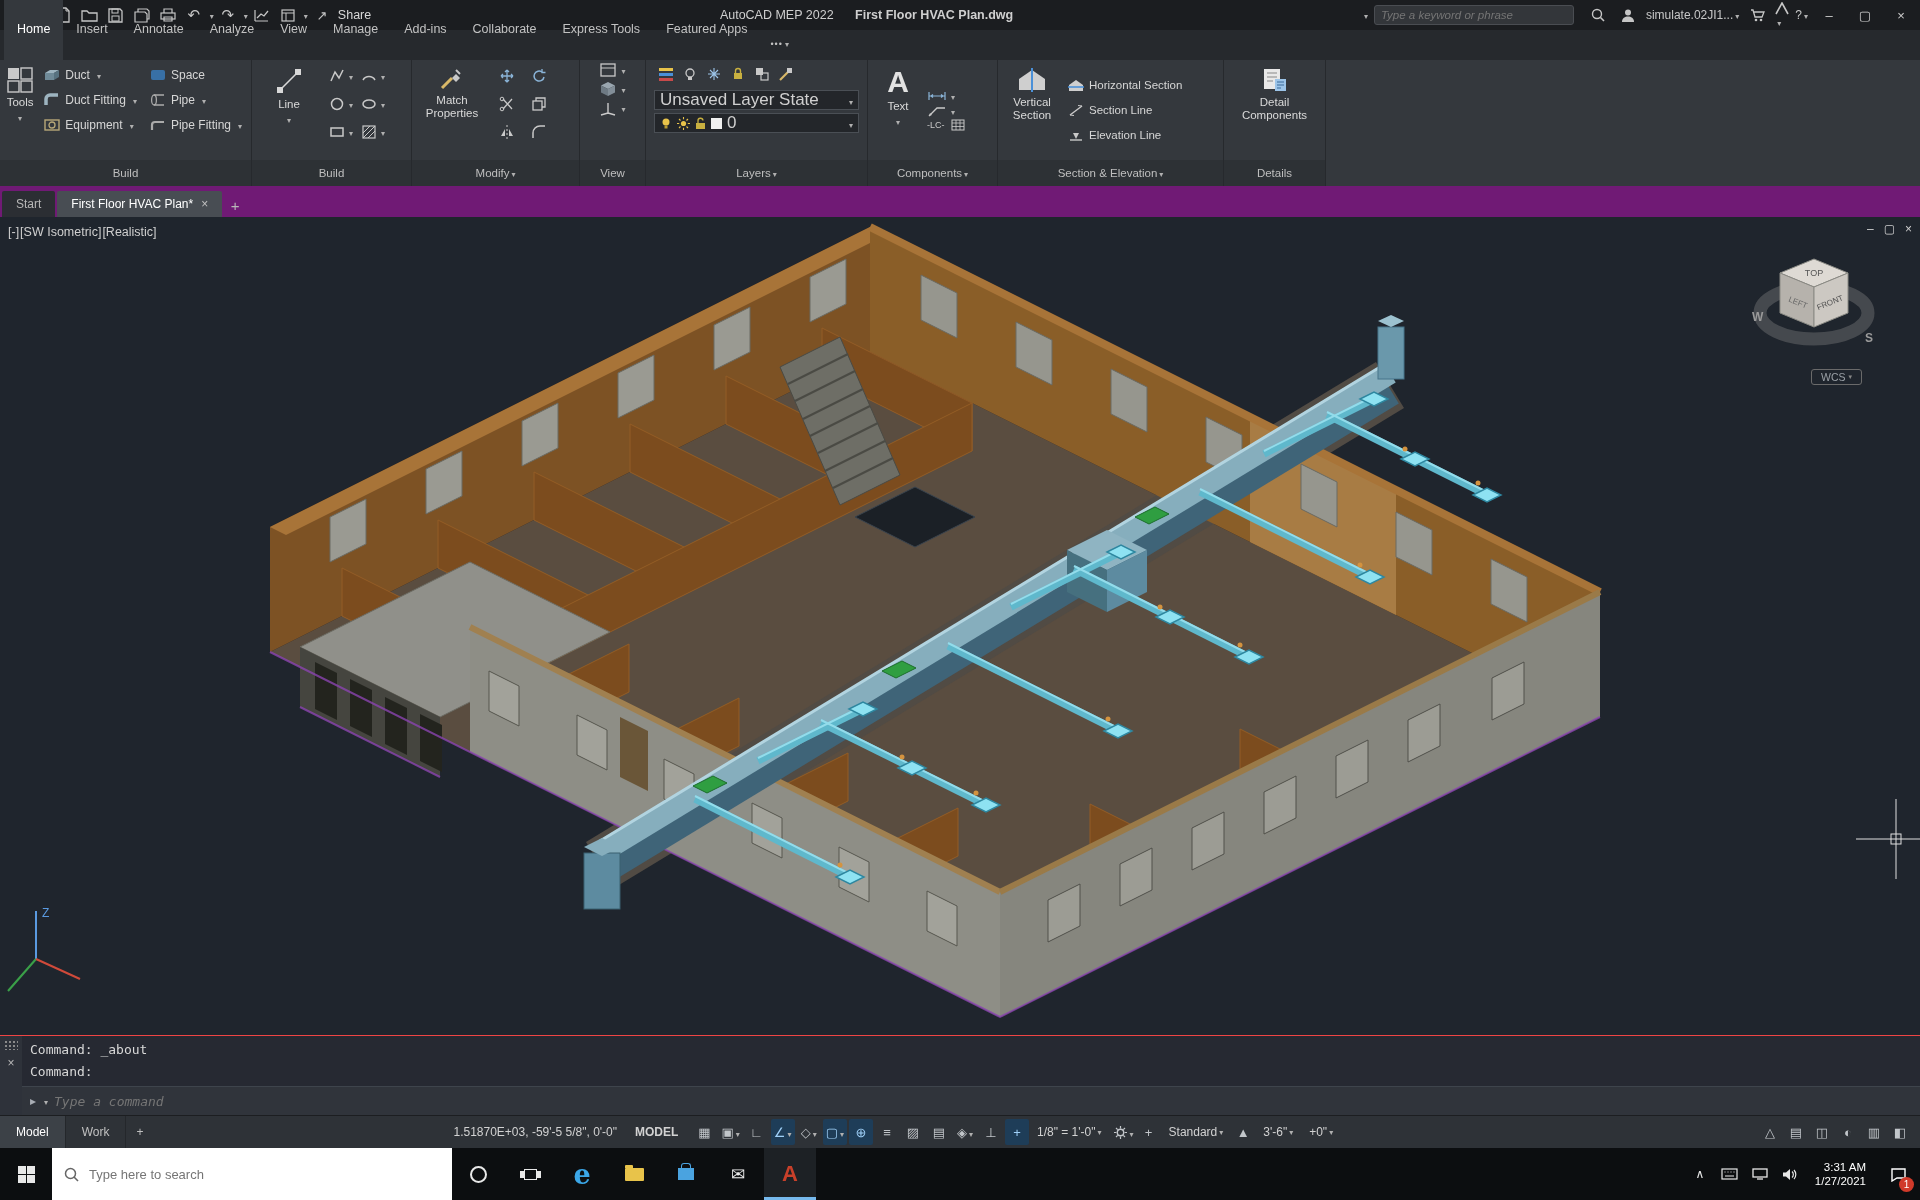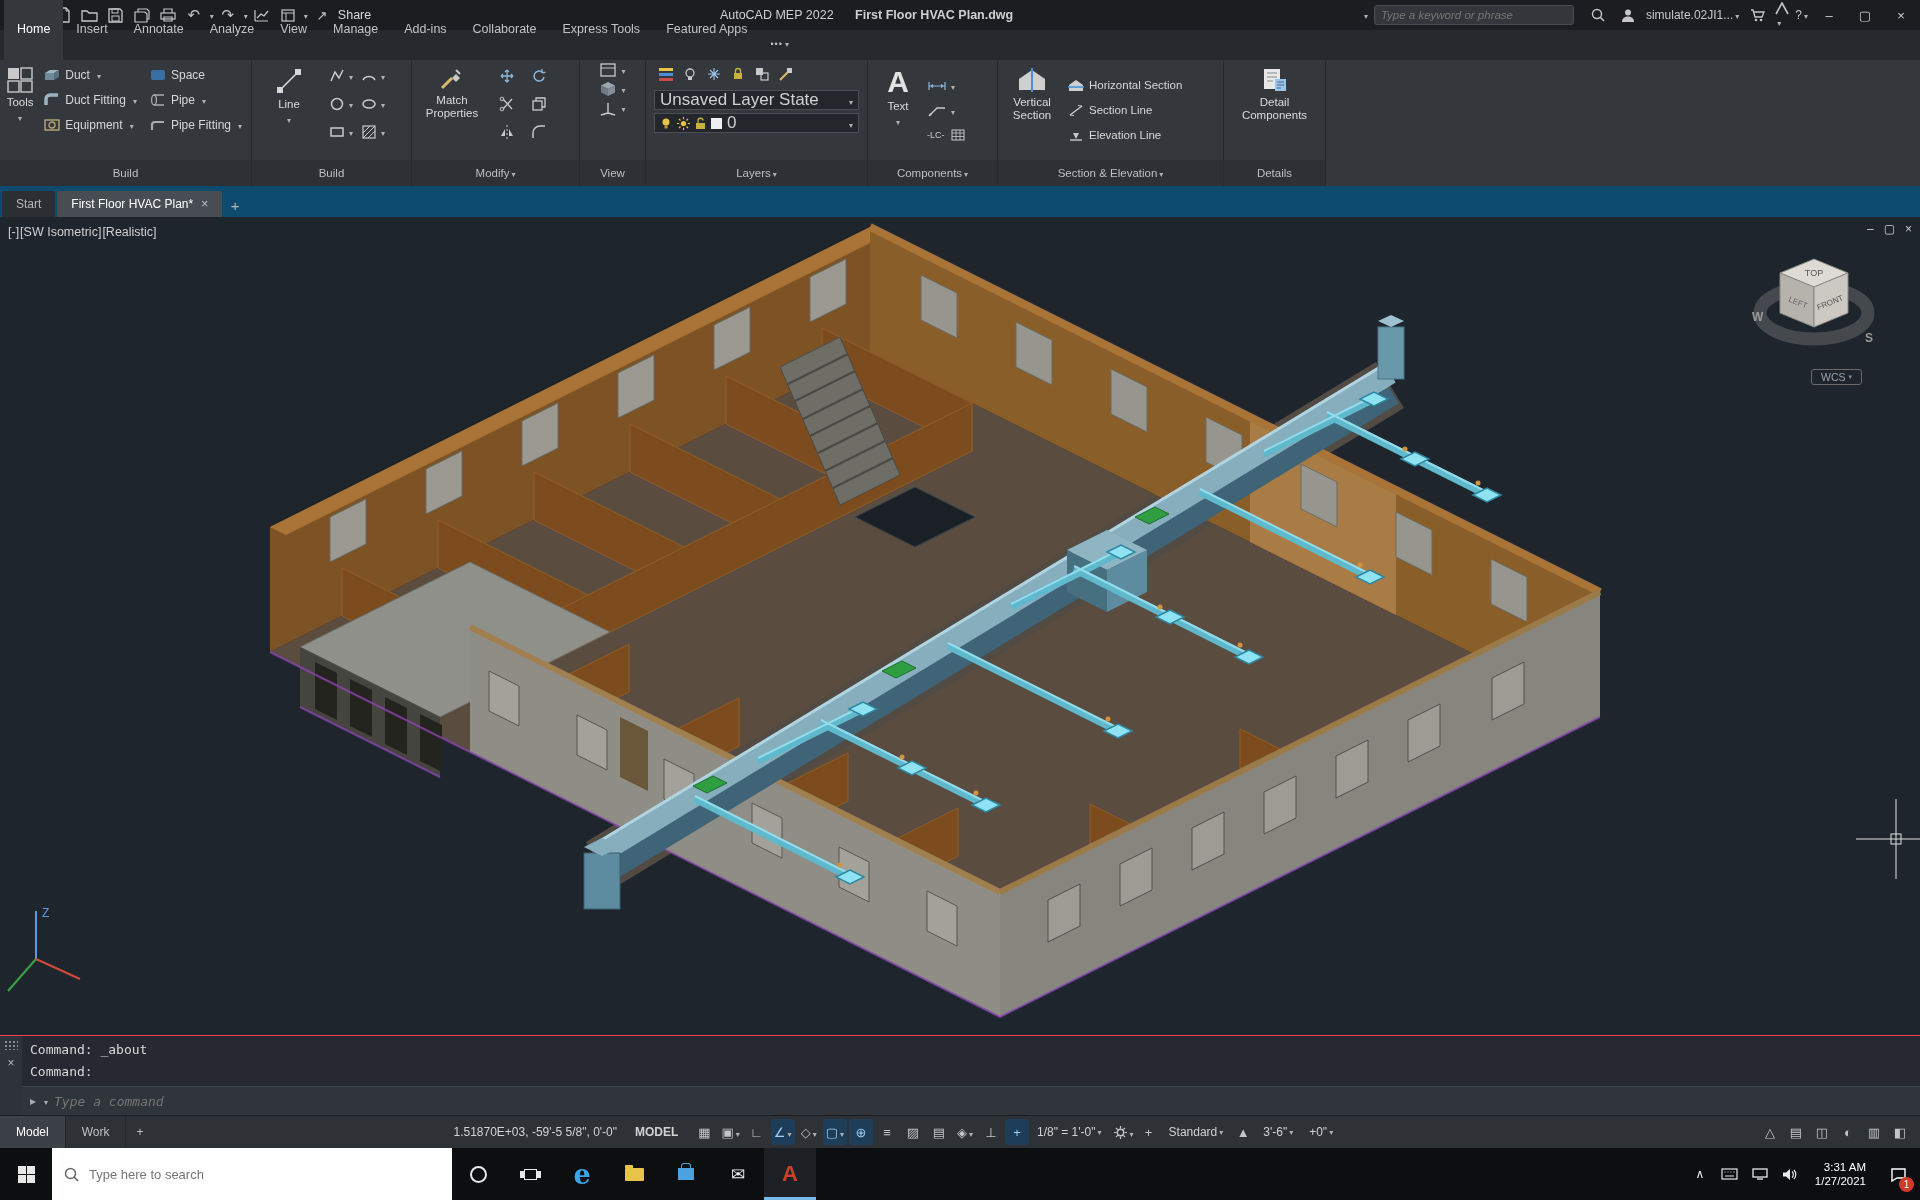--- a/index.html
+++ b/index.html
@@ -42,21 +42,21 @@
 .col{display:flex;flex-direction:column;justify-content:flex-start}
 .grid2{display:grid;grid-template-columns:32px 32px;grid-auto-rows:28px;align-items:center;justify-items:center}
 .cell{display:flex;align-items:center;gap:2px}
 .select{height:20px;background:#23262a;border:1px solid #4a4f55;display:flex;align-items:center;padding:0 5px;font-size:17px;color:#d0d0d0;justify-content:space-between}
 .lay-icons{display:flex;gap:4px;padding:2px 2px 4px}
 .sicon{width:20px;height:18px;display:flex;align-items:center;justify-content:center}
 .bigA{font-size:30px;font-weight:bold;color:#e2e2e2;line-height:30px}
 .srow{display:flex;align-items:center;gap:5px;height:25px;font-size:11.5px;color:#d6d6d6;white-space:nowrap;padding:0 3px}
 
 
-.filetabs{height:31px;background:#0c4a6e;display:flex;align-items:flex-end;gap:1px;padding-left:2px;flex:0 0 auto}
+.filetabs{height:31px;background:#701a75;display:flex;align-items:flex-end;gap:1px;padding-left:2px;flex:0 0 auto}
 .ftab{height:26px;display:flex;align-items:center;gap:8px;padding:0 14px;background:#2b2e33;color:#b8b8b8;font-size:12px;border-radius:2px 2px 0 0}
 .ftab.active{background:#484d53;color:#fff}
 .ftab .x{color:#c0c0c0;font-size:12px}
 .ftab .x::after{content:"×"}
 .addtab{width:24px;height:24px;display:flex;align-items:center;justify-content:center;color:#b8b8b8;font-size:15px}
 
 
 .viewport{flex:1;position:relative;background:#1f252d;overflow:hidden}
 .vplabel{position:absolute;top:8px;left:8px;color:#cfcfcf;font-size:12.5px;display:flex;gap:0px;z-index:5}
 .vplabel span{margin-right:1px;cursor:default}
@@ -504,21 +504,21 @@
       <div class="plabel dd">Layers</div>
     </div>
 
     <div class="panel" style="width:130px">
       <div class="pbody">
         <div class="bigbtn" style="width:52px">
           <span class="bigA">A</span>
           <span>Text</span>
           <span class="vdd"></span>
         </div>
-        <div class="col" style="gap:11px;justify-content:center">
+        <div class="col" style="gap:1px;justify-content:center">
           <span class="cell">
               <svg width="20" height="14">
                 <path d="M2 3v8M18 3v8M2 7h16M4 7l2-1.5M4 7l2 1.5M16 7l-2-1.5M16 7l-2 1.5" stroke="#8ab4d8" stroke-width="1.2" fill="none"></path>
               </svg>
               <span class="dd"></span>
             </span>
           <span class="cell">
               <svg width="20" height="14">
                 <path d="M2 12l8-8h8" fill="none" stroke="#c9c9c9" stroke-width="1.3"></path>
                 <path d="M2 12l3-1-2-2z" fill="#c9c9c9"></path>

